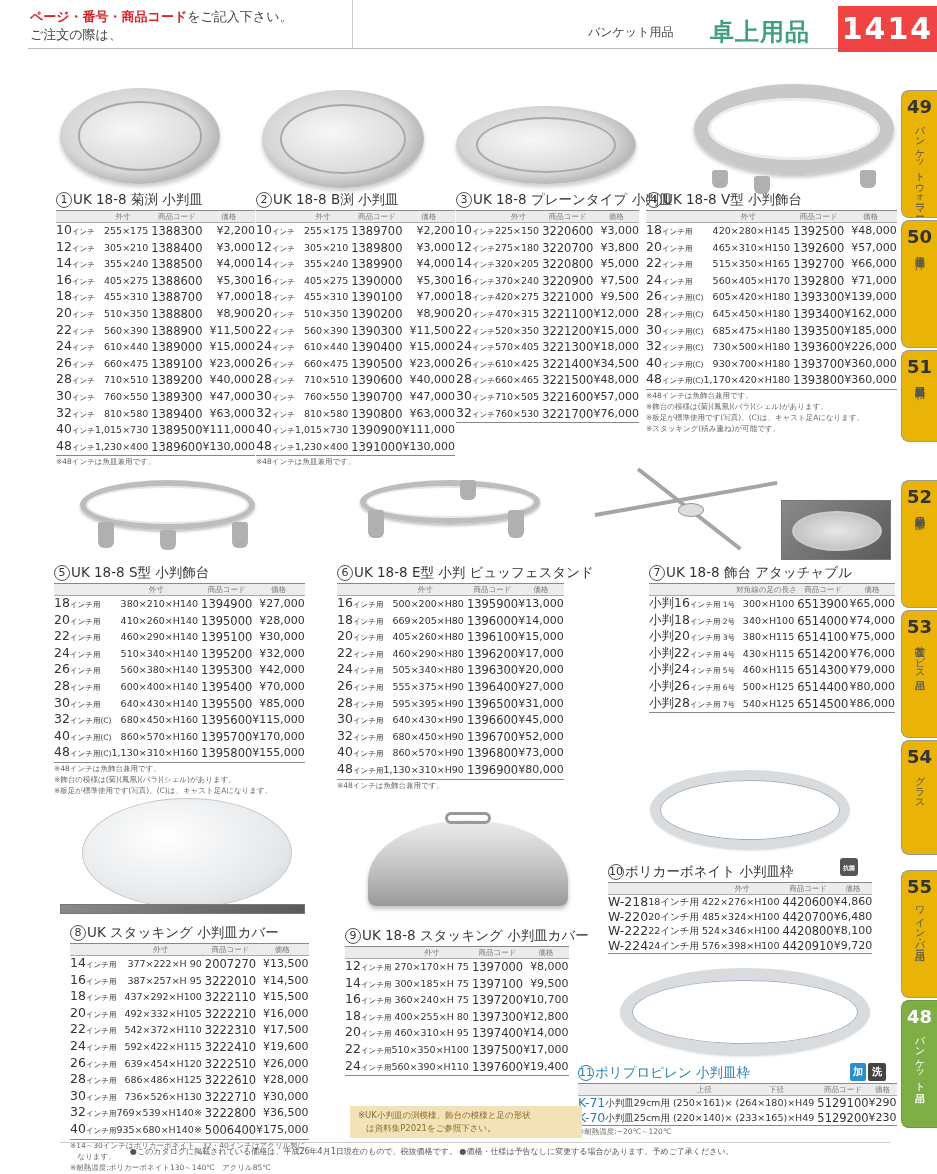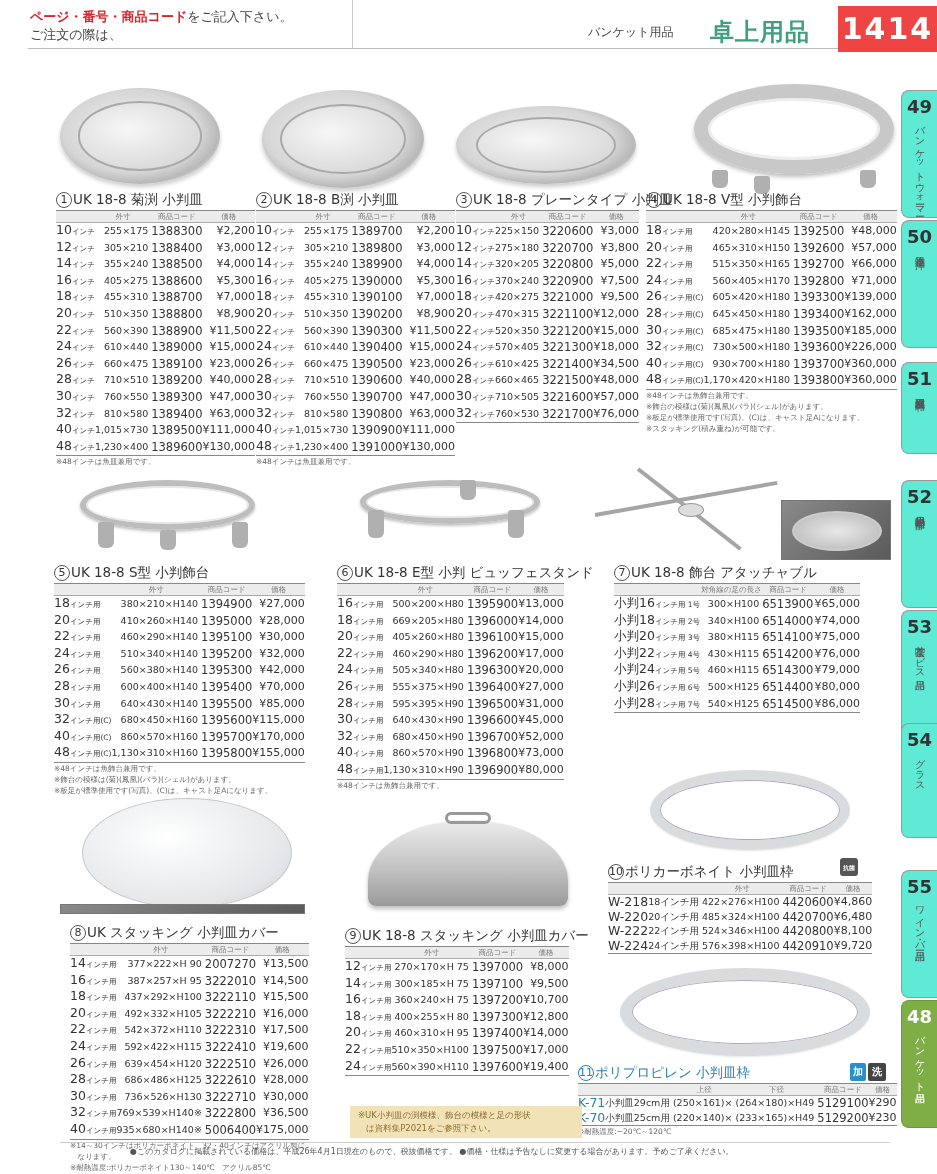--- a/index.html
+++ b/index.html
@@ -10,21 +10,21 @@
   .hdr-left { position: absolute; left: 30px; top: 8px; font-size: 13px; line-height: 18px; color: #444; }
   .hdr-left .red { color: #d6262b; font-weight: bold; }
   .hdr-rule { position: absolute; left: 28px; top: 48px; width: 870px; height: 1px; background: #bbb; }
   .hdr-vsep { position: absolute; left: 352px; top: 0; width: 1px; height: 48px; background: #ccc; }
   .hdr-cat { position: absolute; left: 588px; top: 24px; font-size: 12px; color: #444; }
   .hdr-title { position: absolute; left: 710px; top: 16px; font-size: 24px; font-weight: bold; color: #3f9f7f; letter-spacing: 1px; }
   .hdr-page { position: absolute; left: 838px; top: 6px; width: 99px; height: 46px; background: #ef4444; color: #fff; font-size: 30px; font-weight: bold; text-align: center; line-height: 46px; letter-spacing: 2px; }
 
   
   .tabs { position: absolute; right: 0; top: 90px; width: 36px; }
-  .tab { position: absolute; left: 0; width: 36px; border: 1px solid #999; border-right: none; border-radius: 8px 0 0 8px; background: #5eead4; text-align: center; }
+  .tab { position: absolute; left: 0; width: 36px; border: 1px solid #999; border-right: none; border-radius: 8px 0 0 8px; background: #eab308; text-align: center; }
   .tab .num { display: block; font-size: 18px; font-weight: bold; color: #333; line-height: 20px; margin-top: 6px; }
   .tab .lbl { display: block; font-size: 10px; line-height: 12px; color: #555; writing-mode: vertical-rl; margin: 2px auto 0; }
   .tab.active { background: #7fae47; border-color: #6c9a38; }
   .tab.active .num, .tab.active .lbl { color: #fff; }
 
   
   .img { position: absolute; }
   .plate { border-radius: 50%; background: radial-gradient(ellipse at 45% 45%, #f3f3f3 0%, #d6d6d6 55%, #b8b8b8 70%, #eaeaea 80%, #9b9b9b 100%); box-shadow: 0 3px 4px rgba(0,0,0,0.2); }
   .plate::after { content: ""; position: absolute; left: 11%; top: 14%; right: 11%; bottom: 14%; border-radius: 50%; border: 2px solid #a9a9a9; background: radial-gradient(ellipse at 40% 40%, #f7f7f7, #d0d0d0); }
   .ring { border-radius: 50%; border: 6px solid #bdbdbd; background: transparent; box-shadow: inset 0 0 0 2px #e8e8e8, 0 2px 3px rgba(0,0,0,0.25); }
@@ -75,33 +75,33 @@
 
 <div class="tabs">
   <div class="tab" style="top:0;height:128px">
       <span class="num">49</span>
       <span class="lbl">バンケットウォーマー</span>
     </div>
   <div class="tab" style="top:130px;height:128px">
       <span class="num">50</span>
       <span class="lbl">卓上器物 洋</span>
     </div>
-  <div class="tab" style="top:272px;height:92px">
+  <div class="tab" style="top:260px;height:92px">
       <span class="num">51</span>
       <span class="lbl">料理演出用品 和</span>
     </div>
   <div class="tab" style="top:390px;height:128px">
       <span class="num">52</span>
       <span class="lbl">鍋物用品 和・洋・中</span>
     </div>
   <div class="tab" style="top:520px;height:128px">
       <span class="num">53</span>
       <span class="lbl">喫茶サービス用品</span>
     </div>
-  <div class="tab" style="top:633px;height:115px">
+  <div class="tab" style="top:650px;height:115px">
       <span class="num">54</span>
       <span class="lbl">グラス</span>
     </div>
   <div class="tab" style="top:780px;height:128px">
       <span class="num">55</span>
       <span class="lbl">ワイン・バー用品</span>
     </div>
   <div class="tab active" style="top:910px;height:128px">
       <span class="num">48</span>
       <span class="lbl">バンケット用品</span>
@@ -681,21 +681,21 @@
           <td class="code">1396900</td>
           <td class="price">¥80,000</td>
         </tr>
       </tbody>
     </table>
   <div>
       <div class="note">※48インチは魚飾台兼用です。</div>
     </div>
 </div>
 
-<div class="sec" style="left:614px;top:563px;width:246px">
+<div class="sec" style="left:649px;top:563px;width:246px">
   <div class="sec-title"><span class="circ">7</span><span>UK 18-8 飾台 アタッチャブル</span></div>
   <table class="pt">
       <thead>
         <tr>
           <th colspan="1"></th>
           <th>対角線の足の長さ</th>
           <th>商品コード</th>
           <th>価格</th>
         </tr>
       </thead>

